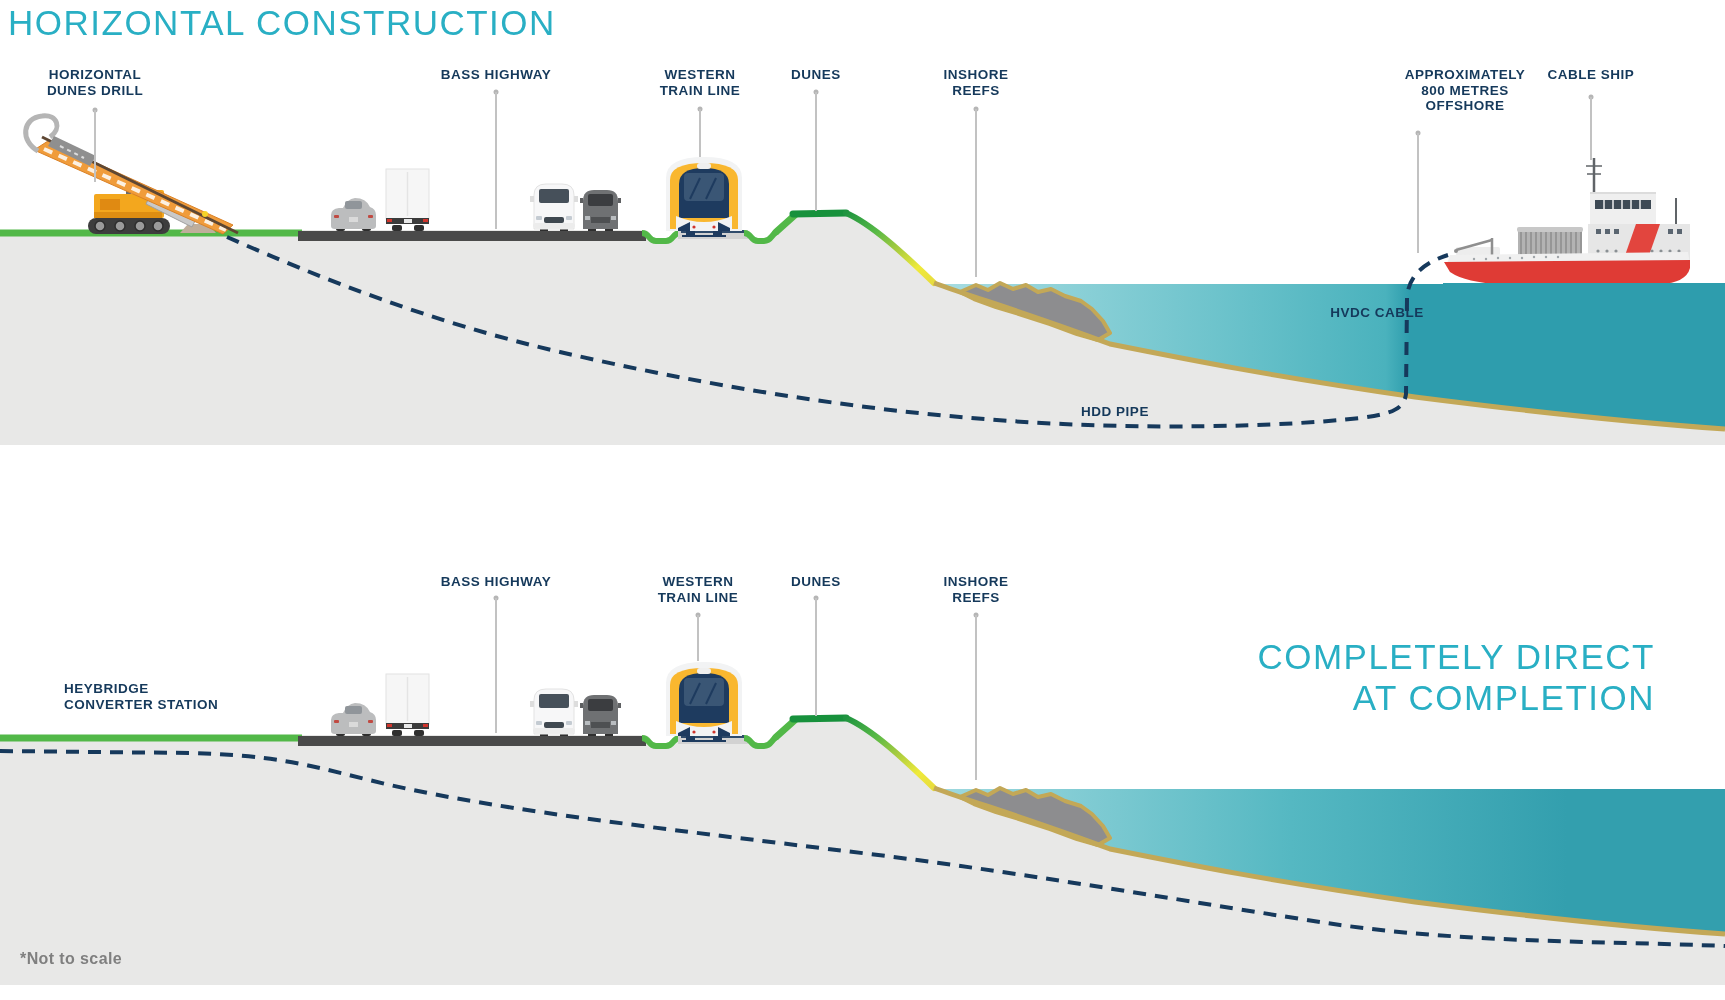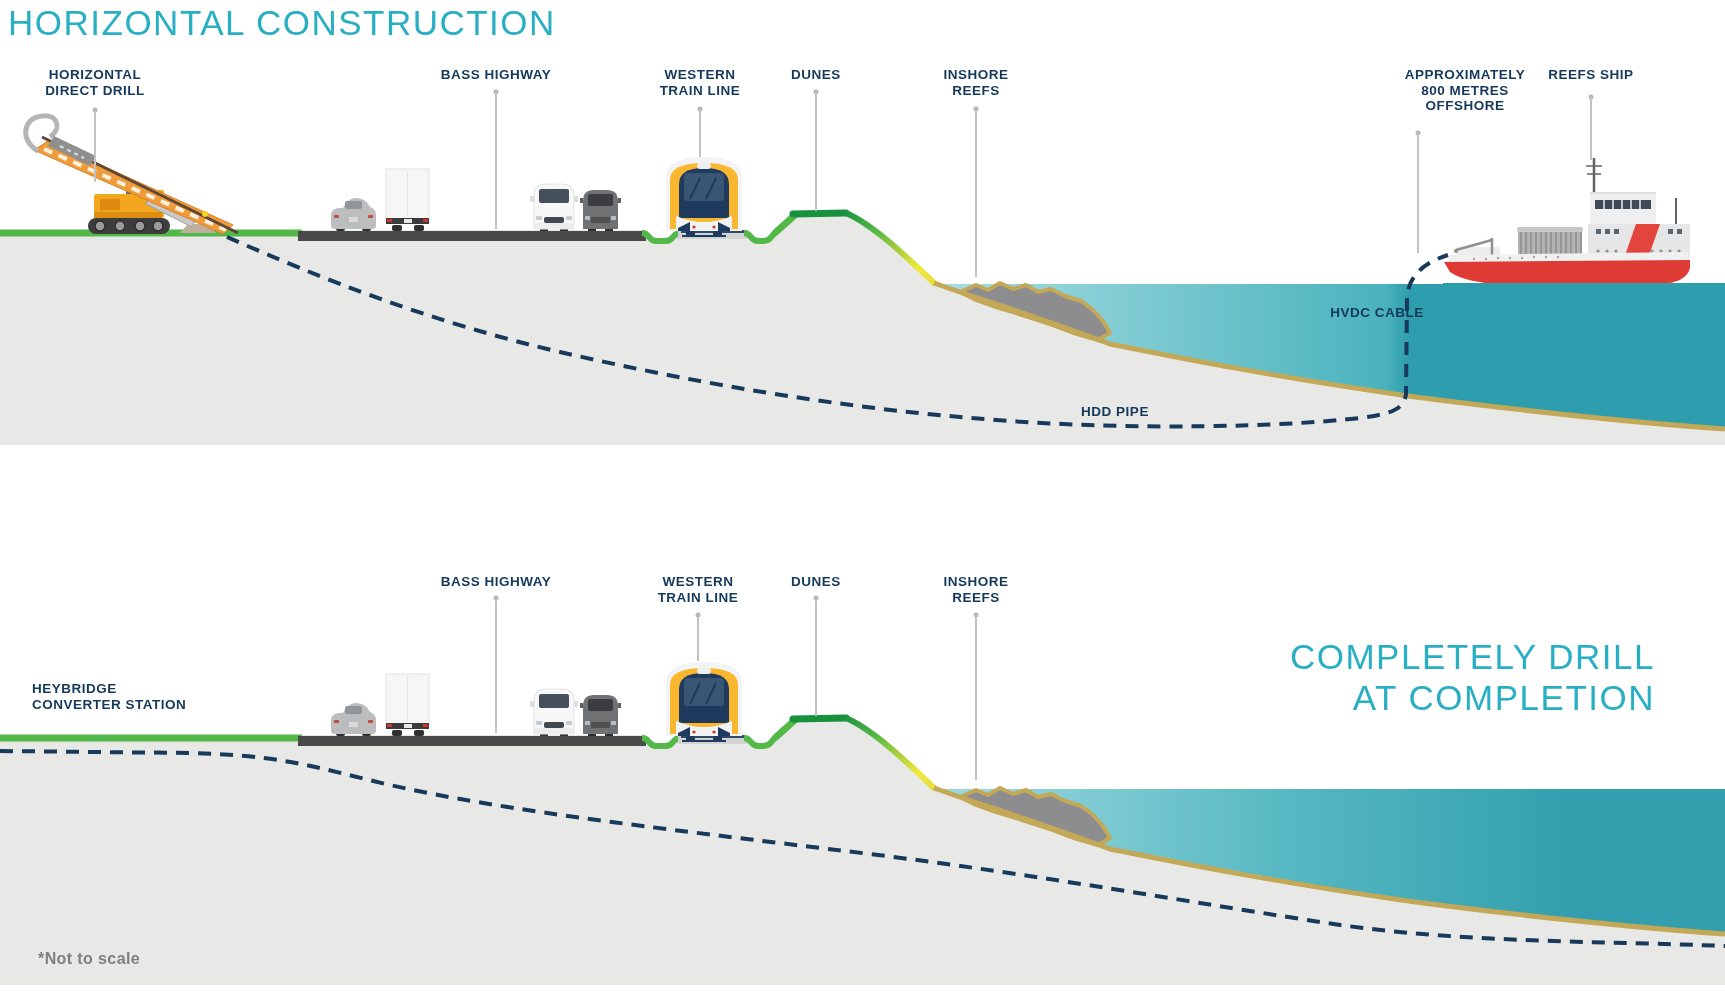--- a/index.html
+++ b/index.html
@@ -258,39 +258,39 @@
     <circle cx="816" cy="598" r="2.5" stroke="none"></circle>
       <line x1="816" y1="598" x2="816" y2="716"></line>
     <circle cx="976" cy="615" r="2.5" stroke="none"></circle>
       <line x1="976" y1="615" x2="976" y2="780"></line>
   </g>
 </svg>
 
 <div class="title" style="left:8px;top:2px;">HORIZONTAL CONSTRUCTION</div>
 
 <div class="lbl" style="left:95px;top:67px;">HORIZONTAL
-DIRECT DRILL</div>
+DUNES DRILL</div>
 <div class="lbl" style="left:496px;top:67px;">BASS HIGHWAY</div>
 <div class="lbl" style="left:700px;top:67px;">WESTERN
 TRAIN LINE</div>
 <div class="lbl" style="left:816px;top:67px;">DUNES</div>
 <div class="lbl" style="left:976px;top:67px;">INSHORE
 REEFS</div>
 <div class="lbl" style="left:1465px;top:67px;">APPROXIMATELY
 800 METRES
 OFFSHORE</div>
-<div class="lbl" style="left:1591px;top:67px;">REEFS SHIP</div>
+<div class="lbl" style="left:1591px;top:67px;">CABLE SHIP</div>
 <div class="lbl" style="left:1344px;top:305px;margin-left:33px;">HVDC CABLE</div>
 <div class="lbl" style="left:1115px;top:404px;text-align:right;">HDD PIPE</div>
 
-<div class="title right" style="right:70px;top:636px;">COMPLETELY DRILL
+<div class="title right" style="right:70px;top:636px;">COMPLETELY DIRECT
 AT COMPLETION</div>
 
-<div class="lbl left" style="left:32px;top:681px;">HEYBRIDGE
+<div class="lbl left" style="left:64px;top:681px;">HEYBRIDGE
 CONVERTER STATION</div>
 <div class="lbl" style="left:496px;top:574px;">BASS HIGHWAY</div>
 <div class="lbl" style="left:698px;top:574px;">WESTERN
 TRAIN LINE</div>
 <div class="lbl" style="left:816px;top:574px;">DUNES</div>
 <div class="lbl" style="left:976px;top:574px;">INSHORE
 REEFS</div>
 
-<div class="note" style="left:38px;top:950px;">*Not to scale</div>
+<div class="note" style="left:20px;top:950px;">*Not to scale</div>
 
 </body></html>

